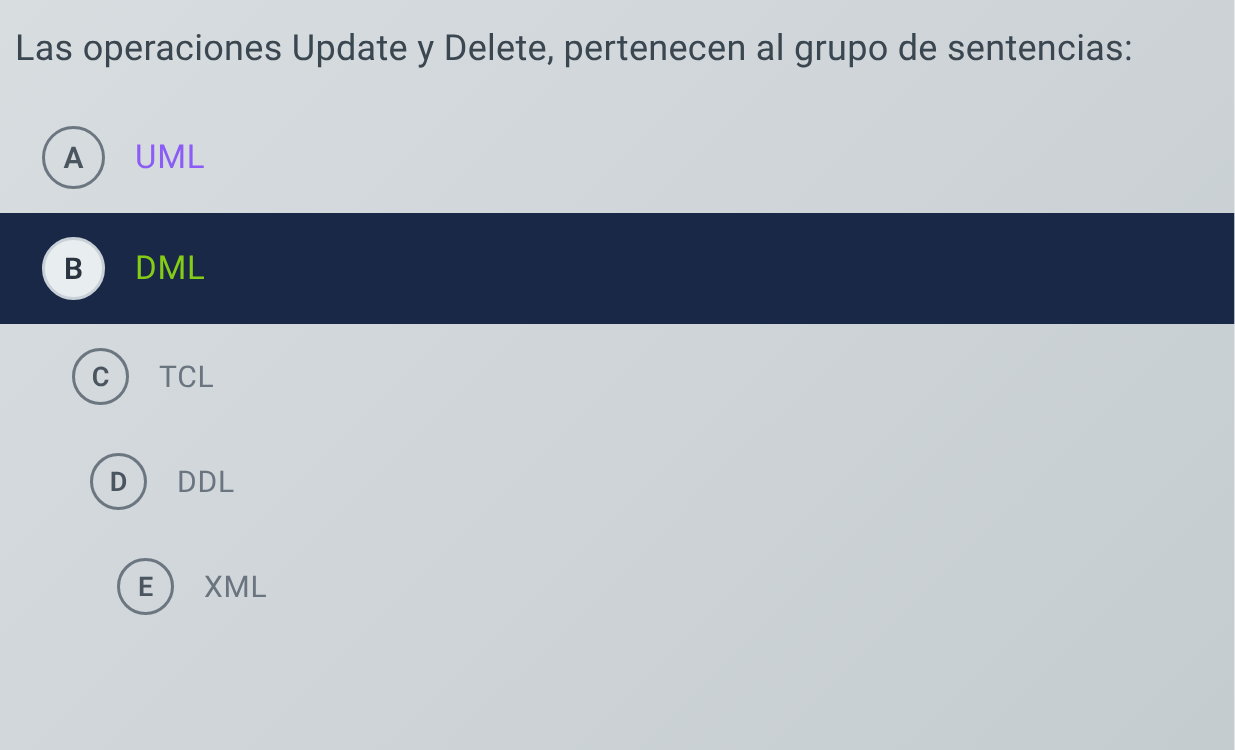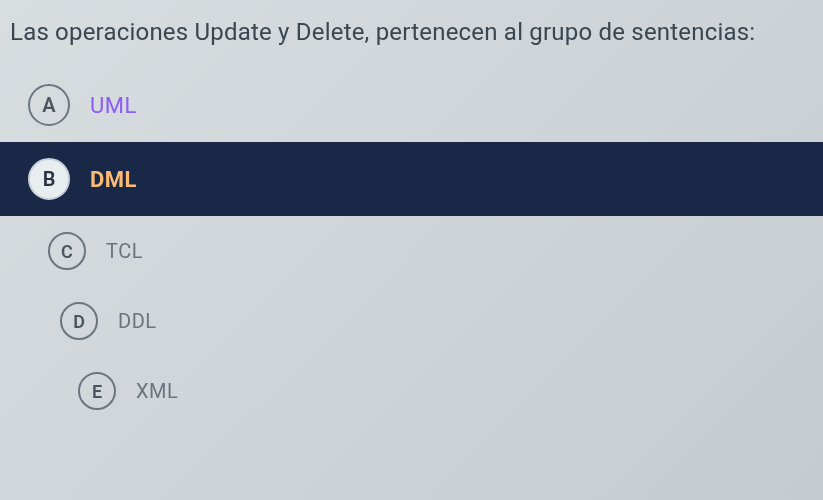--- a/index.html
+++ b/index.html
@@ -60,22 +60,22 @@
       background: #e8edf0;
       color: #2a3440;
     }
     .option-label {
       font-size: 22px;
       color: #8b5cf6;
       font-weight: 400;
       letter-spacing: 0.5px;
     }
     .option.selected .option-label {
-      color: #fdba74;
-      font-weight: 700;
+      color: #84cc16;
+      font-weight: 400;
     }
     .option-c {
       padding-left: 48px;
     }
     .option-d {
       padding-left: 60px;
     }
     .option-e {
       padding-left: 78px;
     }

